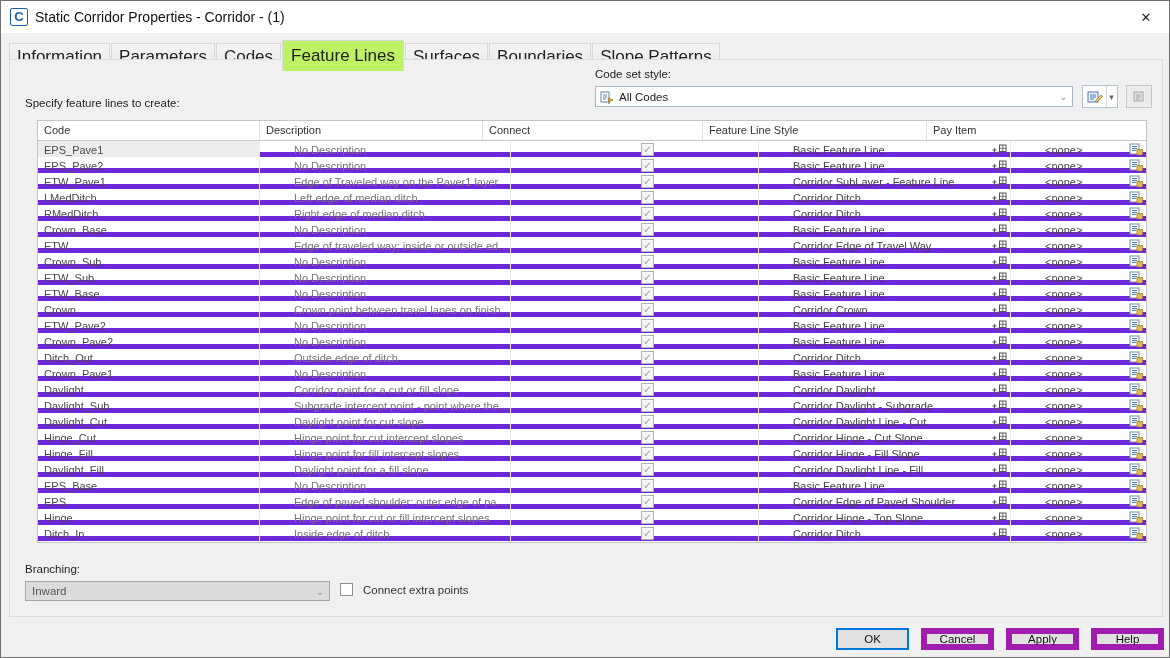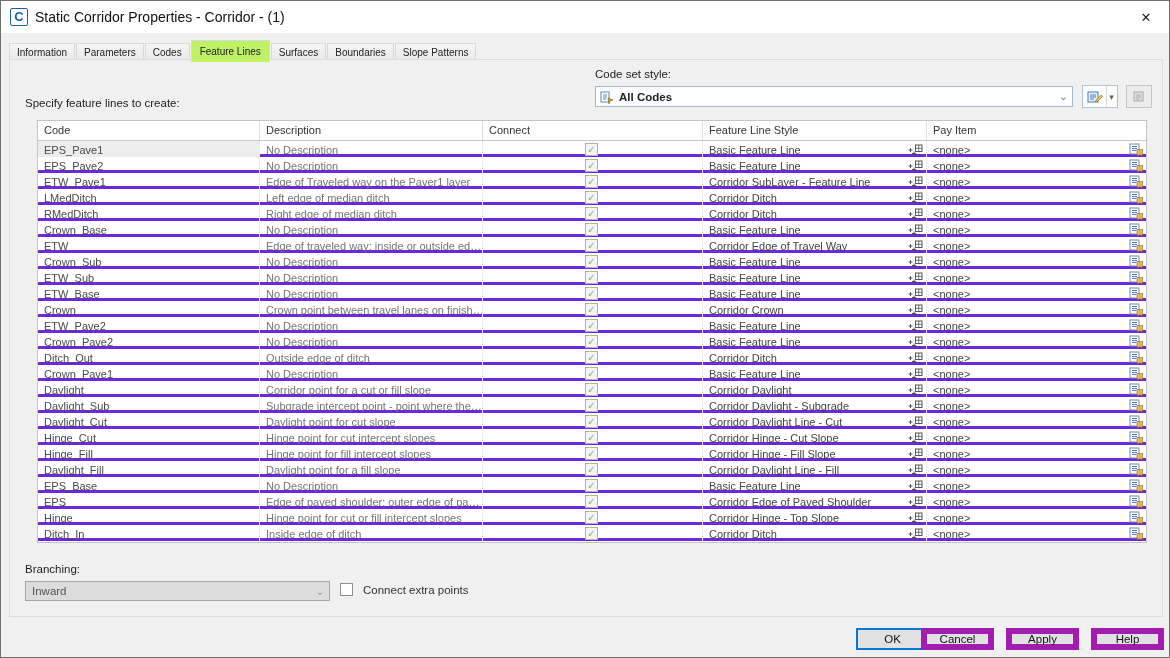--- a/index.html
+++ b/index.html
@@ -7,44 +7,44 @@
   .window { position:relative; width:1170px; height:658px; background:#f0f0f0; border:1px solid #707070; overflow:hidden; }
 
   
   .titlebar { position:absolute; top:0; left:0; right:0; height:32px; background:#ffffff; display:flex; align-items:center; }
   .app-icon { width:18px; height:18px; margin:0 7px 0 9px; border:1px solid #1b5fae; border-radius:2px; background:#ffffff; color:#1b5fae; font-weight:bold; font-size:13px; line-height:16px; text-align:center; }
   .title-text { font-size:14px; color:#111; }
   .close-btn { margin-left:auto; width:46px; height:32px; display:flex; align-items:center; justify-content:center; font-size:13px; color:#222; cursor:pointer; }
 
   
   .tabstrip { position:absolute; top:38px; left:8px; display:flex; align-items:flex-end; }
-  .tab { font-size:10px; color:#222; padding:3px 7px 4px 7px; border:1px solid #d9d9d9; border-bottom:none; background:linear-gradient(#f4f4f4,#e9e9e9); margin-right:1px; position:relative; top:1px; cursor:pointer; }
+  .tab { font-size:17px; color:#222; padding:3px 7px 4px 7px; border:1px solid #d9d9d9; border-bottom:none; background:linear-gradient(#f4f4f4,#e9e9e9); margin-right:1px; position:relative; top:1px; cursor:pointer; }
   .tab.active { background:#bef264; padding:5px 8px 5px 8px; top:1px; z-index:3; border-color:#d9d9d9; }
 
   .tab-page { position:absolute; top:58px; left:8px; width:1154px; height:558px; border:1px solid #dcdcdc; background:#f0f0f0; }
 
   
   .specify-label { position:absolute; left:15px; top:37px; font-size:11.5px; color:#222; }
   .css-label { position:absolute; left:585px; top:8px; font-size:11.5px; color:#222; }
-  .css-combo { position:absolute; left:585px; top:26px; width:478px; height:21px; background:#fff; border:1px solid #a3b8cc; display:flex; align-items:center; cursor:pointer;font-weight:bold; }
+  .css-combo { position:absolute; left:585px; top:26px; width:478px; height:21px; background:#fff; border:1px solid #a3b8cc; display:flex; align-items:center; cursor:pointer; }
   .css-combo .combo-icon { margin:0 5px 0 4px; display:inline-flex; }
   .css-combo .combo-text { font-size:11.5px; color:#222; flex:1; }
   .css-combo .combo-arrow { width:17px; text-align:center; color:#8a99a8; font-size:10px; }
   .tool-btn { position:absolute; top:25px; height:23px; background:#fdfdfd; border:1px solid #b5c2cf; display:flex; align-items:center; justify-content:center; cursor:pointer; }
   .tool-btn.split { left:1072px; width:36px; }
   .tool-btn.split .split-arrow { width:11px; font-size:9px; color:#666; border-left:1px solid #d5dde5; align-self:stretch; display:flex; align-items:center; justify-content:center; }
   .tool-btn.disabled { left:1116px; width:26px; background:#ececec; border-color:#c6c6c6; cursor:default; }
 
   
   .grid { position:absolute; left:27px; top:60px; width:1110px; height:423px; background:#ffffff; border:1px solid #c5c5c5; overflow:hidden; }
   .thead, .trow { display:grid; grid-template-columns:222px 223px 220px 224px 1fr; }
   .thead { height:20px; border-bottom:1px solid #c8c8c8; background:#ffffff; }
   .th { font-size:11px; color:#333; padding:3px 0 0 6px; border-right:1px solid #e0e0e0; overflow:hidden; white-space:nowrap; }
   .th:last-child { border-right:none; }
-  .trow { height:16px; border-bottom:3px solid #6d28d9; align-items:center; }
+  .trow { height:16px; border-bottom:5px solid #6d28d9; align-items:center;gap:28px; }
   .cell { height:16px; border-right:1px solid #ececec; font-size:11px; padding:1px 2px 0 6px; white-space:nowrap; overflow:hidden; display:flex; align-items:center; }
   .cell:last-child { border-right:none; }
   .c-code { color:#4a4a4a; }
   .trow:first-child .c-code { background:#ededed; }
   .c-desc { color:#757575; }
   .c-connect { justify-content:center; padding-left:0; }
   .c-style { color:#444; }
   .c-pay { color:#444; }
   .c-style span:first-child, .c-pay span:first-child { flex:1; overflow:hidden; text-overflow:ellipsis; }
   .chk { width:13px; height:13px; border:1px solid #b0b0b0; background:#f5f5f5; display:inline-flex; align-items:center; justify-content:center; }
@@ -54,21 +54,21 @@
   
   .branch-label { position:absolute; left:15px; top:503px; font-size:11.5px; color:#222; }
   .branch-combo { position:absolute; left:15px; top:521px; width:305px; height:20px; background:#dcdcdc; border:1px solid #a6a6a6; display:flex; align-items:center; padding-left:6px; color:#555; font-size:11.5px; }
   .branch-combo .combo-arrow { margin-left:auto; width:18px; text-align:center; color:#999; font-size:10px; }
   .extra-points { position:absolute; left:330px; top:523px; display:flex; align-items:center; gap:10px; cursor:pointer; }
   .extra-points .box { width:13px; height:13px; border:1px solid #8f8f8f; background:#fff; }
   .extra-points .lbl { font-size:11.5px; color:#333; }
 
   
   .btn { position:absolute; top:627px; width:73px; height:22px; background:#e1e1e1; border:6px solid #a21caf; font-size:11.5px; color:#111; display:flex; align-items:center; justify-content:center; cursor:pointer; font-family:"Liberation Sans", sans-serif; }
-  .btn.default { border:1px solid #0078d7; box-shadow:0 0 0 1px #0078d7 inset;margin-left:20px; }
+  .btn.default { border:1px solid #0078d7; box-shadow:0 0 0 1px #0078d7 inset; }
   .btn-ok { left:835px; } .btn-cancel { left:920px; } .btn-apply { left:1005px; } .btn-help { left:1090px;text-align:center; }
 </style>
 </head>
 <body>
 
 <div class="window">
 
   <div class="titlebar">
     <span class="app-icon">C</span>
     <span class="title-text">Static Corridor Properties - Corridor - (1)</span>

